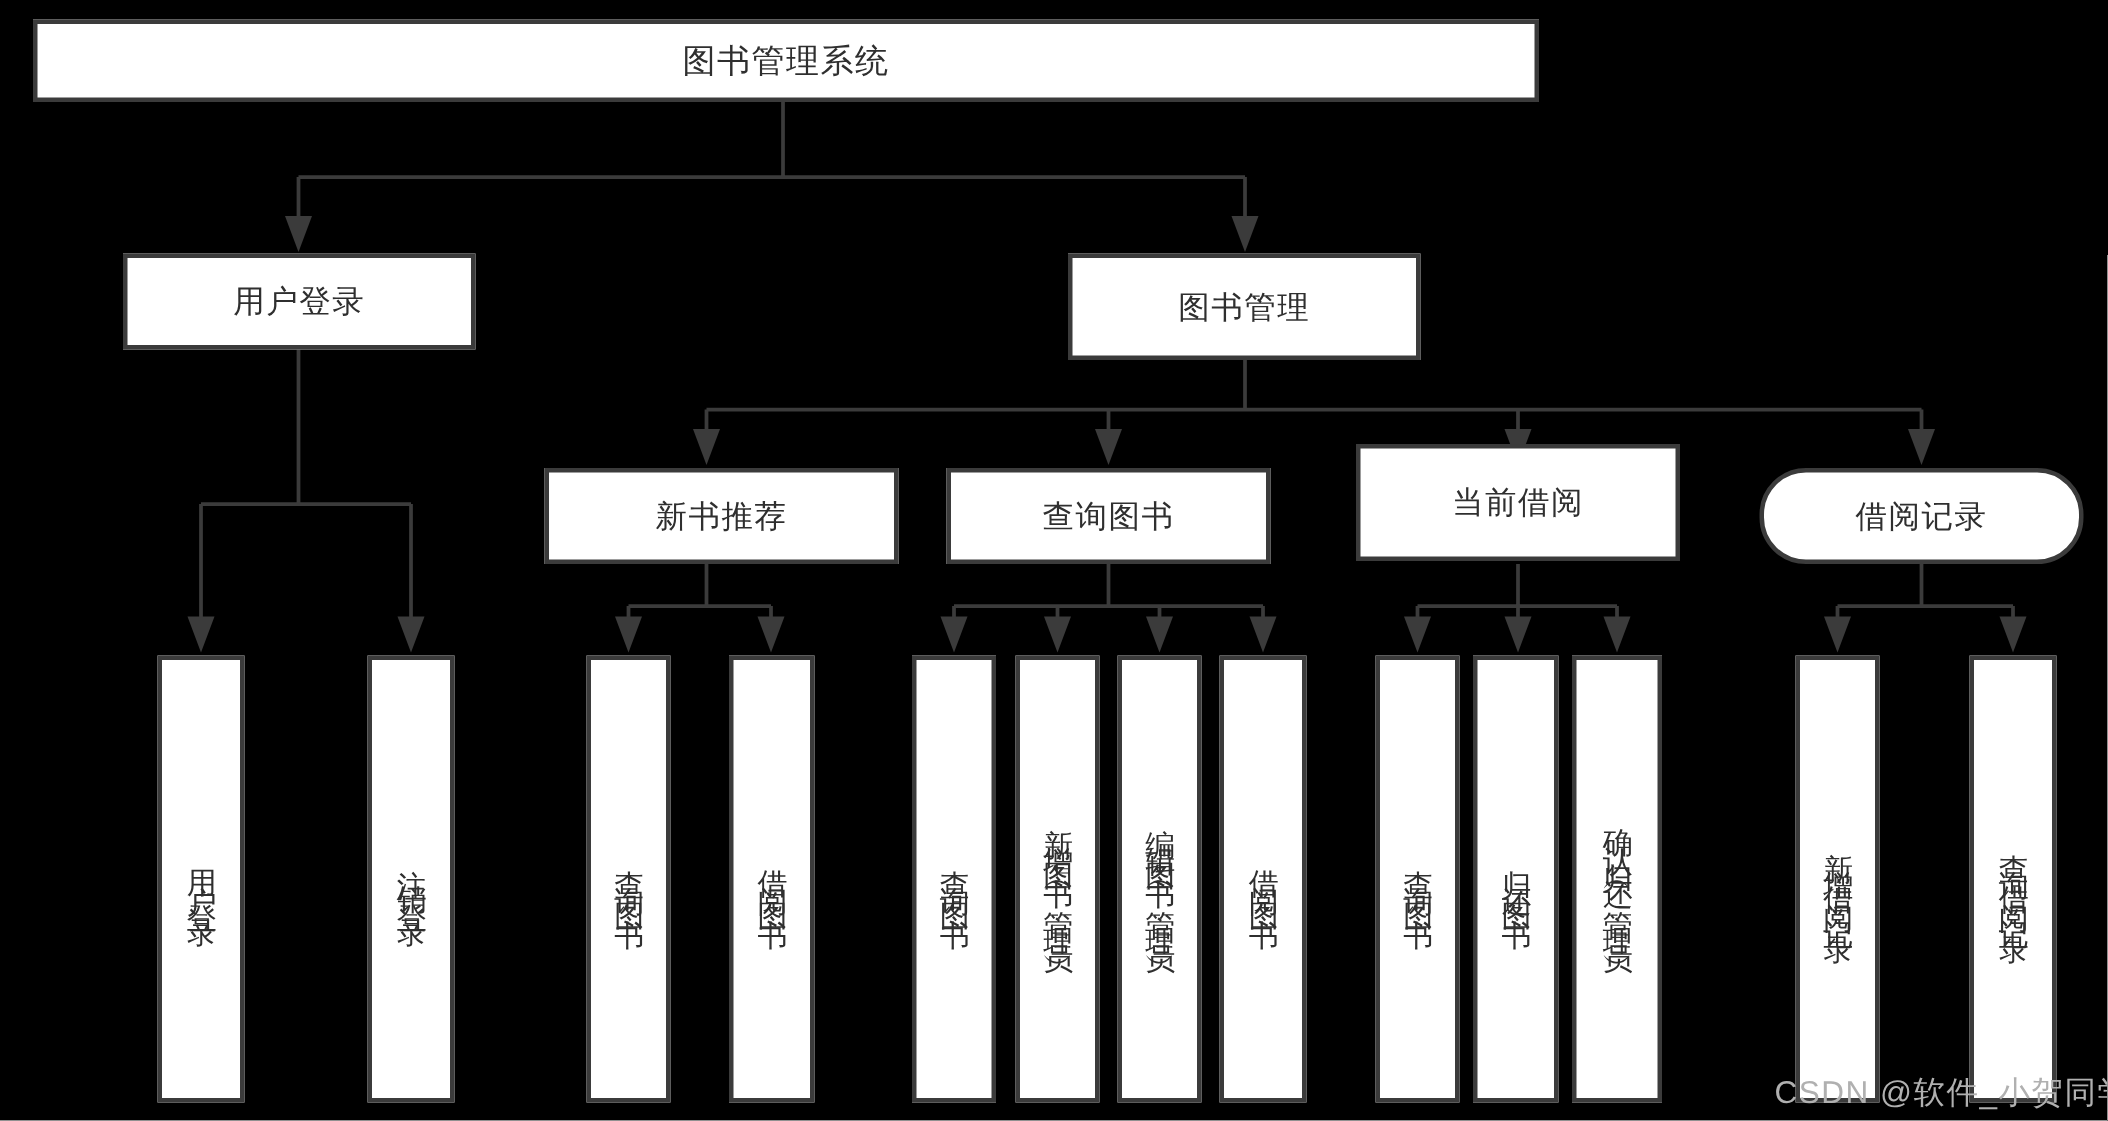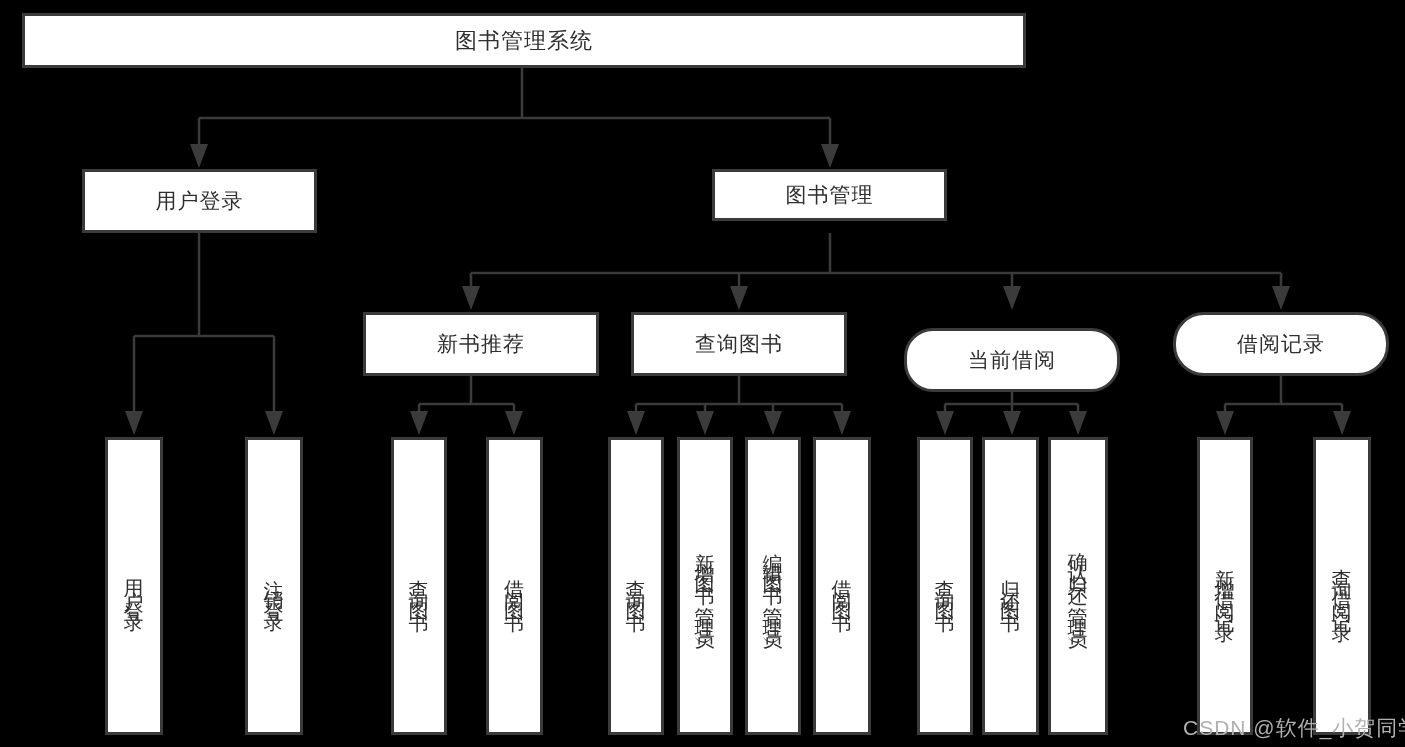--- a/index.html
+++ b/index.html
@@ -51,24 +51,24 @@
     top: 714px;
     font-size: 21px;
     color: #b0b0b0;
     letter-spacing: 1px;
     white-space: nowrap;
     z-index: 5;
   }
   
   .root-box   { left: 22px;   top: 13px;  width: 1004px; height: 55px; }
   .l2-a       { left: 82px;   top: 169px; width: 235px;  height: 64px; }
-  .l2-b       { left: 712px;  top: 169px; width: 235px;  height: 52px; }
+  .l2-b       { left: 712px;  top: 169px; width: 235px;  height: 71px; }
   .l3-a       { left: 363px;  top: 312px; width: 236px;  height: 64px; font-family: Liberation Serif, serif; }
   .l3-b       { left: 631px;  top: 312px; width: 216px;  height: 64px; }
-  .l3-c       { left: 904px;  top: 328px; width: 216px;  height: 64px; border-radius: 29px; }
+  .l3-c       { left: 904px;  top: 296px; width: 216px;  height: 78px; }
   .l3-d       { left: 1173px; top: 312px; width: 216px;  height: 64px; border-radius: 31px; }
   .g1-a { left: 105px;  top: 437px; width: 58px; height: 298px; }
   .g1-b { left: 245px;  top: 437px; width: 58px; height: 298px; }
   .g2-a { left: 391px;  top: 437px; width: 56px; height: 298px; }
   .g2-b { left: 486px;  top: 437px; width: 57px; height: 298px; }
   .g3-a { left: 608px;  top: 437px; width: 56px; height: 298px; }
   .g3-b { left: 677px;  top: 437px; width: 56px; height: 298px; }
   .g3-c { left: 745px;  top: 437px; width: 56px; height: 298px; }
   .g3-d { left: 813px;  top: 437px; width: 58px; height: 298px; }
   .g4-a { left: 917px;  top: 437px; width: 56px; height: 298px; }

